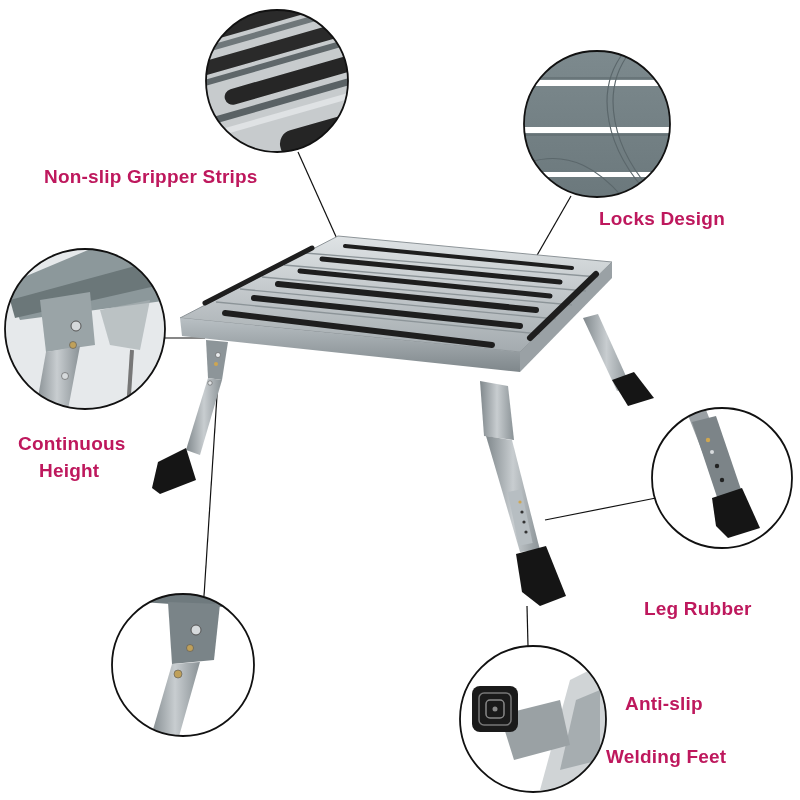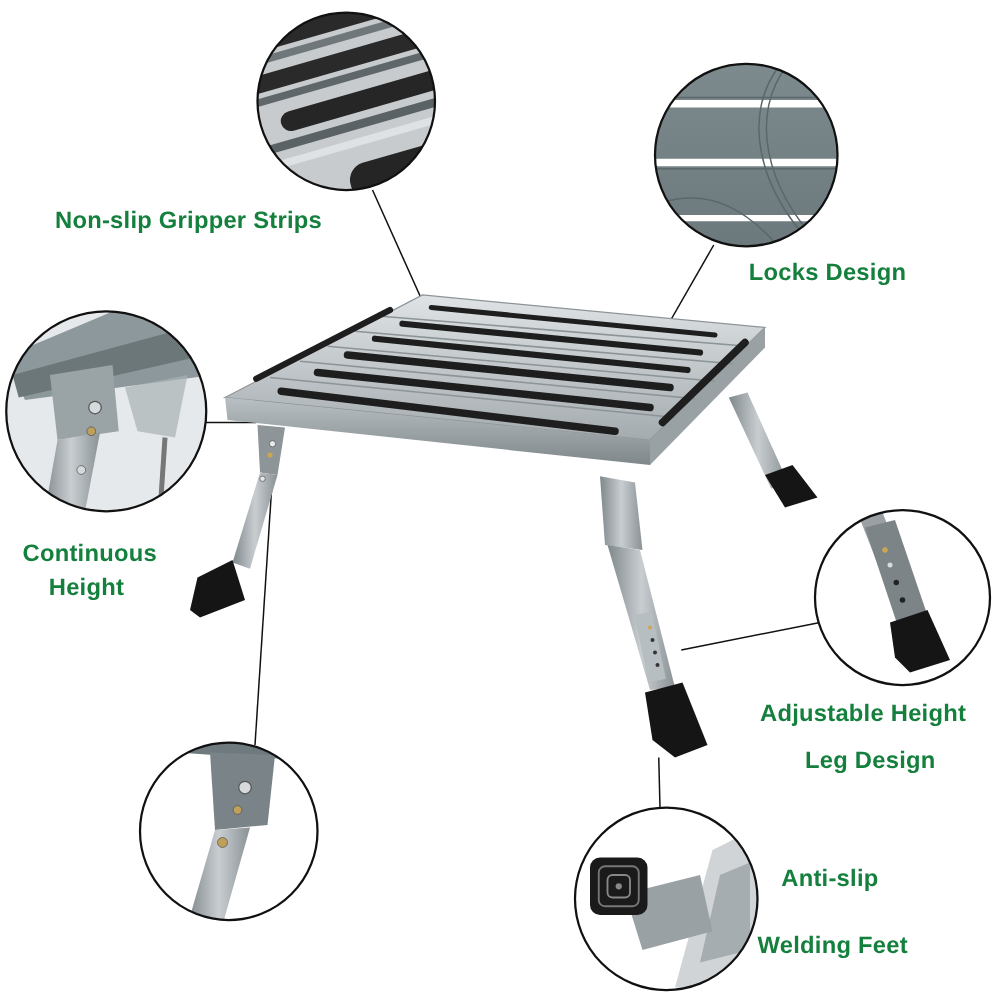--- a/index.html
+++ b/index.html
@@ -3,21 +3,21 @@
   <meta charset="utf-8">
   <style>
     html, body { margin: 0; padding: 0; background: #ffffff; }
     body { width: 800px; height: 800px; position: relative; overflow: hidden; }
     .stage { position: absolute; left: 0; top: 0; width: 800px; height: 800px; }
     .label {
       position: absolute;
       font-family: "Liberation Sans", sans-serif;
       font-weight: bold;
       font-size: 19px;
-      color: #15803d;
+      color: #be185d;
       white-space: nowrap;
       letter-spacing: 0.2px;
     }
   </style>
 </head>
 <body>
 
 <div class="stage">
 
   <svg width="800" height="800" viewBox="0 0 800 800" xmlns="http://www.w3.org/2000/svg" style="position:absolute;left:0;top:0;">
@@ -213,20 +213,19 @@
     </g>
   </svg>
 
   <div class="label" style="left:44px; top:166px;">Non-slip Gripper Strips</div>
 
   <div class="label" style="left:599px; top:208px;">Locks Design</div>
 
   <div class="label" style="left:18px; top:433px;">Continuous</div>
   <div class="label" style="left:39px; top:460px;">Height</div>
 
-  <div class="label" style="left:608px; top:561px;">Adjustable Height</div>
-  <div class="label" style="left:644px; top:598px;">Leg Design</div>
+  <div class="label" style="left:644px; top:598px;">Leg Rubber</div>
 
 
   <div class="label" style="left:625px; top:693px;">Anti-slip</div>
   <div class="label" style="left:606px; top:746px;">Welding Feet</div>
 
 </div>
 
 </body></html>

